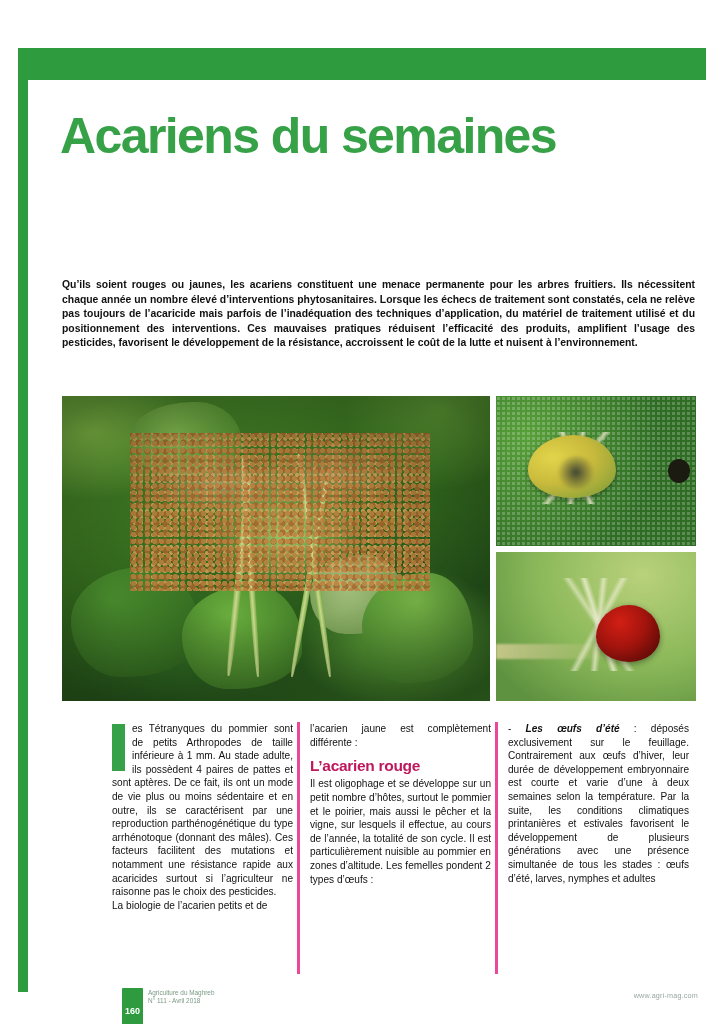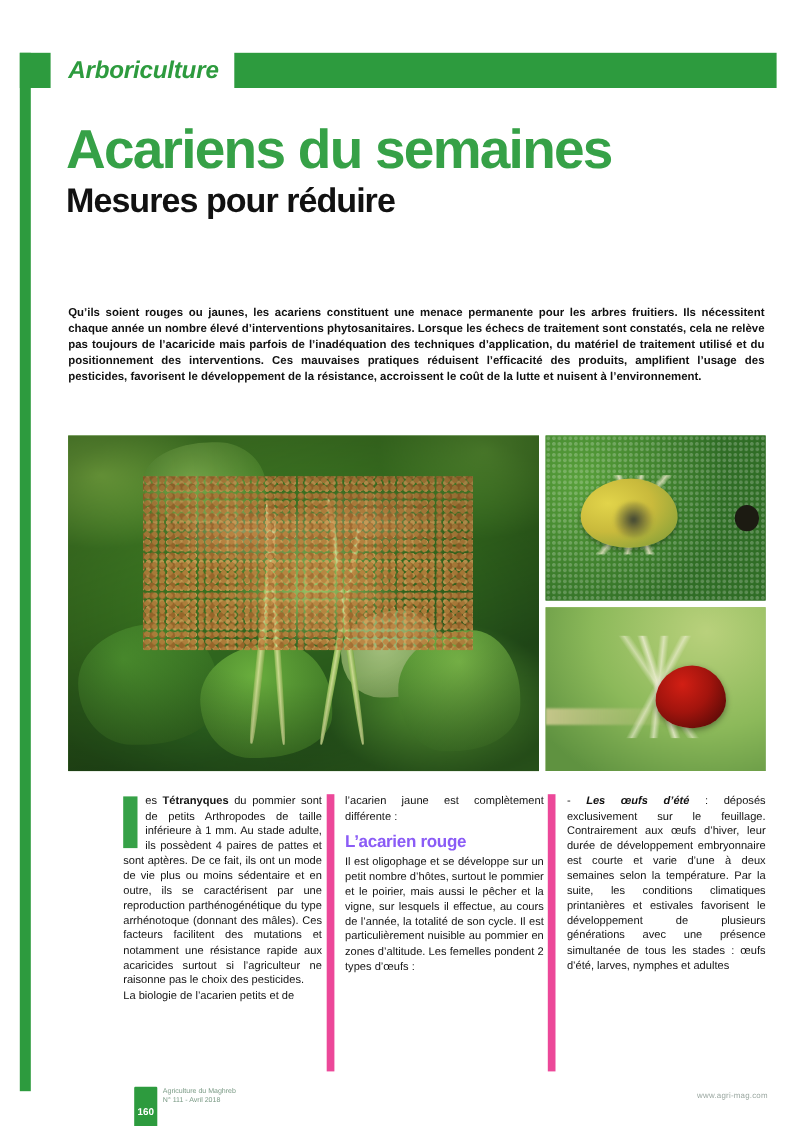--- a/index.html
+++ b/index.html
@@ -255,44 +255,44 @@
   }
   .col {
     width: 181px;
     font-size: 10.1px;
     line-height: 13.6px;
     text-align: justify;
     color: #111111;
     position: relative;
   }
   .col + .col {
-    border-left: 7px solid #ec4899;
+    border-left: 3px solid #ec4899;
     padding-left: 10px;
     margin-left: 4px;
   }
   .col p { margin: 0; }
   .col p.tight { text-indent: 0; }
   .drop-wrap::before {
     content: "";
     float: left;
     width: 13px;
     height: 47px;
     margin: 2px 7px 0 0;
     background: #36a147;
   }
   .sub-heading {
-    color: #8b5cf6;
+    color: #be185d;
     font-size: 15.5px;
     font-weight: bold;
     line-height: 1.05;
     margin: 9px 0 3px 0;
     letter-spacing: -0.3px;
     text-align: left;
   }
-  b, strong { font-weight: bold; }
+  b, strong { font-weight: normal; }
   .bi { font-weight: bold; font-style: italic; }
 
   
   .footer {
     position: absolute;
     left: 18px;
     top: 988px;
     width: 688px;
     height: 24px;
   }
@@ -329,28 +329,26 @@
     letter-spacing: .2px;
   }
 </style>
 </head>
 <body>
 
 <div class="spine"></div>
 
 <div class="section-header">
   <div class="bar-left"></div>
-  <div class="section-label">Arboriculture</div>
   <div class="bar-right"></div>
 </div>
 
 <div class="title-block">
   <h1 class="headline">Acariens du semaines</h1>
   <h2 class="subhead">
-    <span class="l2">Mesures pour réduire</span>
   </h2>
 </div>
 
 <div class="standfirst">Qu’ils soient rouges ou jaunes, les acariens constituent une menace permanente pour les arbres fruitiers. Ils nécessitent chaque année un nombre élevé d’interventions phytosanitaires. Lorsque les échecs de traitement sont constatés, cela ne relève pas toujours de l’acaricide mais parfois de l’inadéquation des techniques d’application, du matériel de traitement utilisé et du positionnement des interventions. Ces mauvaises pratiques réduisent l’efficacité des produits, amplifient l’usage des pesticides, favorisent le développement de la résistance, accroissent le coût de la lutte et nuisent à l’environnement.</div>
 
 <div class="photos">
   <div class="photo-main">
     <div class="bg"></div>
     <div class="leaf l4"></div>
     <div class="leaf l1"></div>

